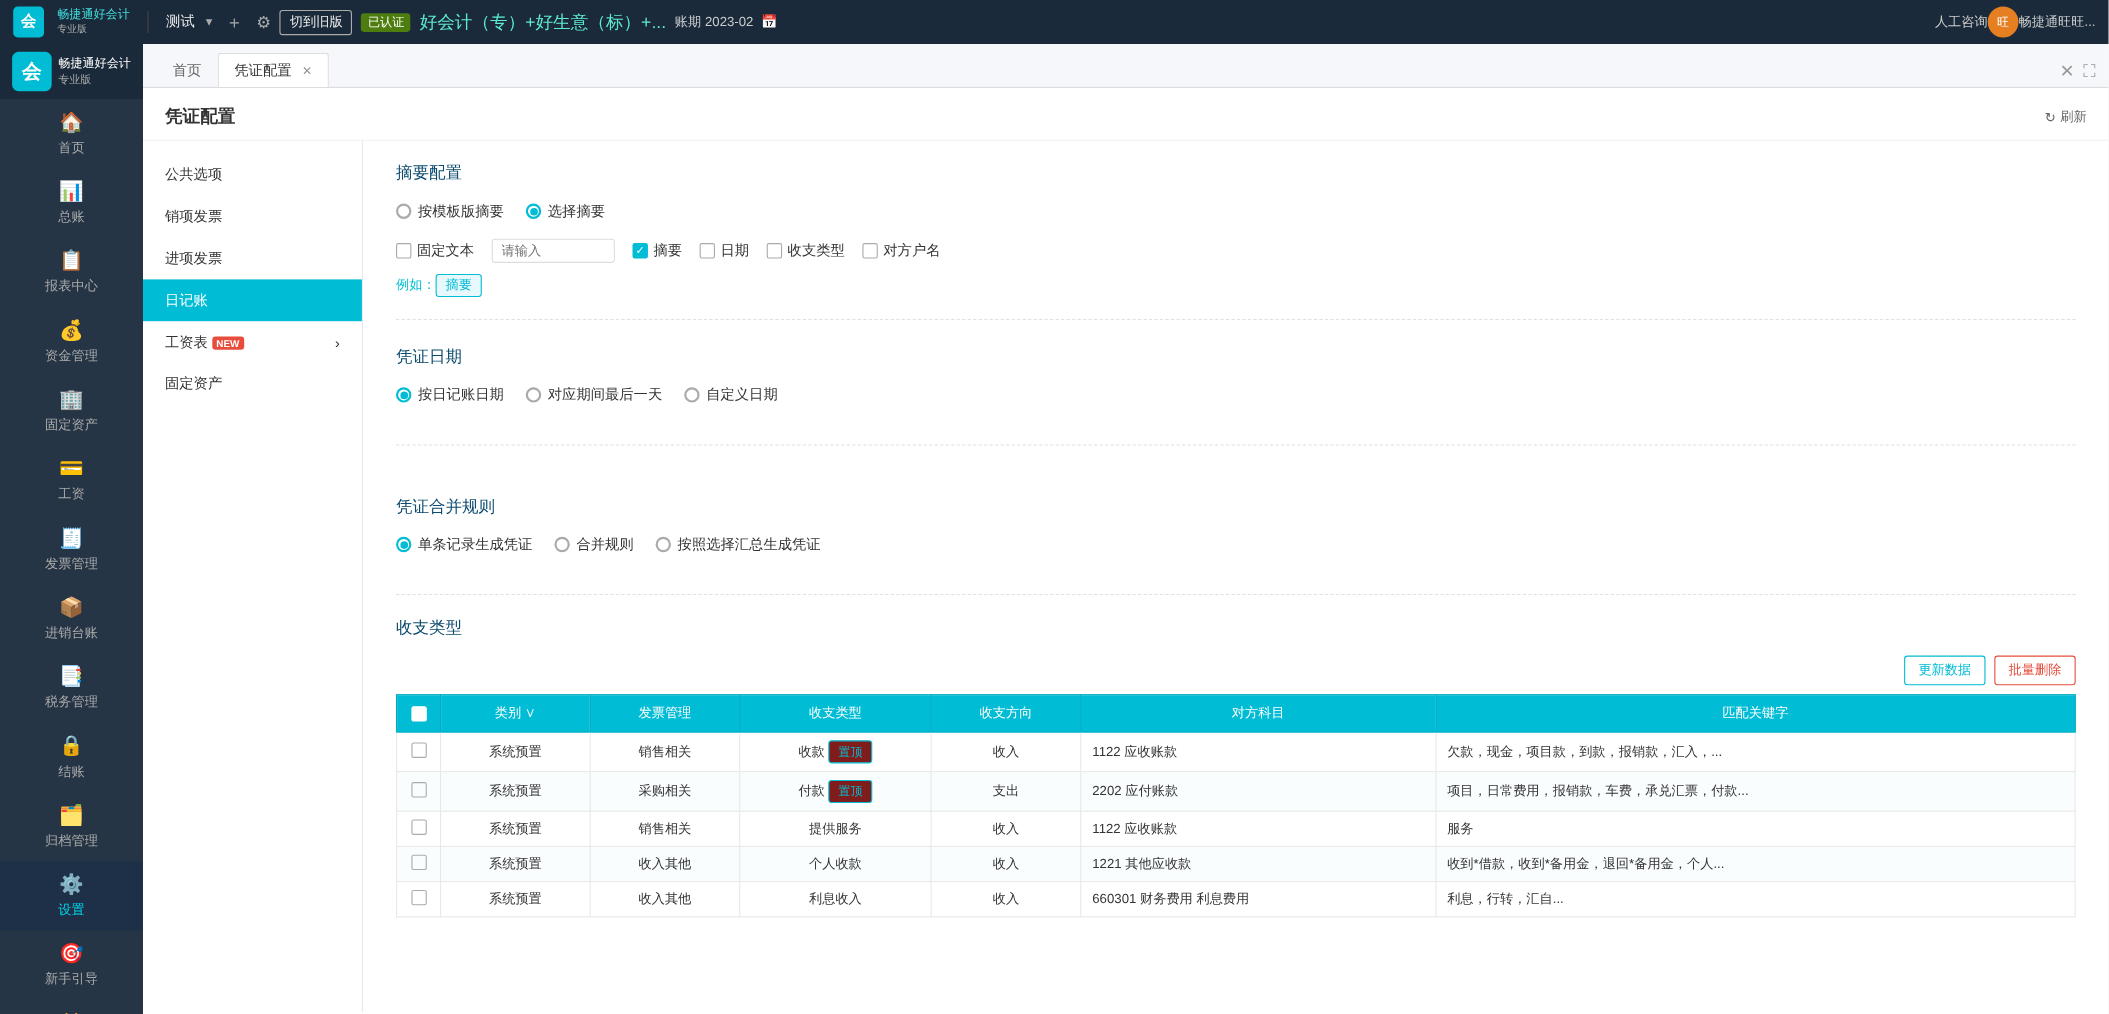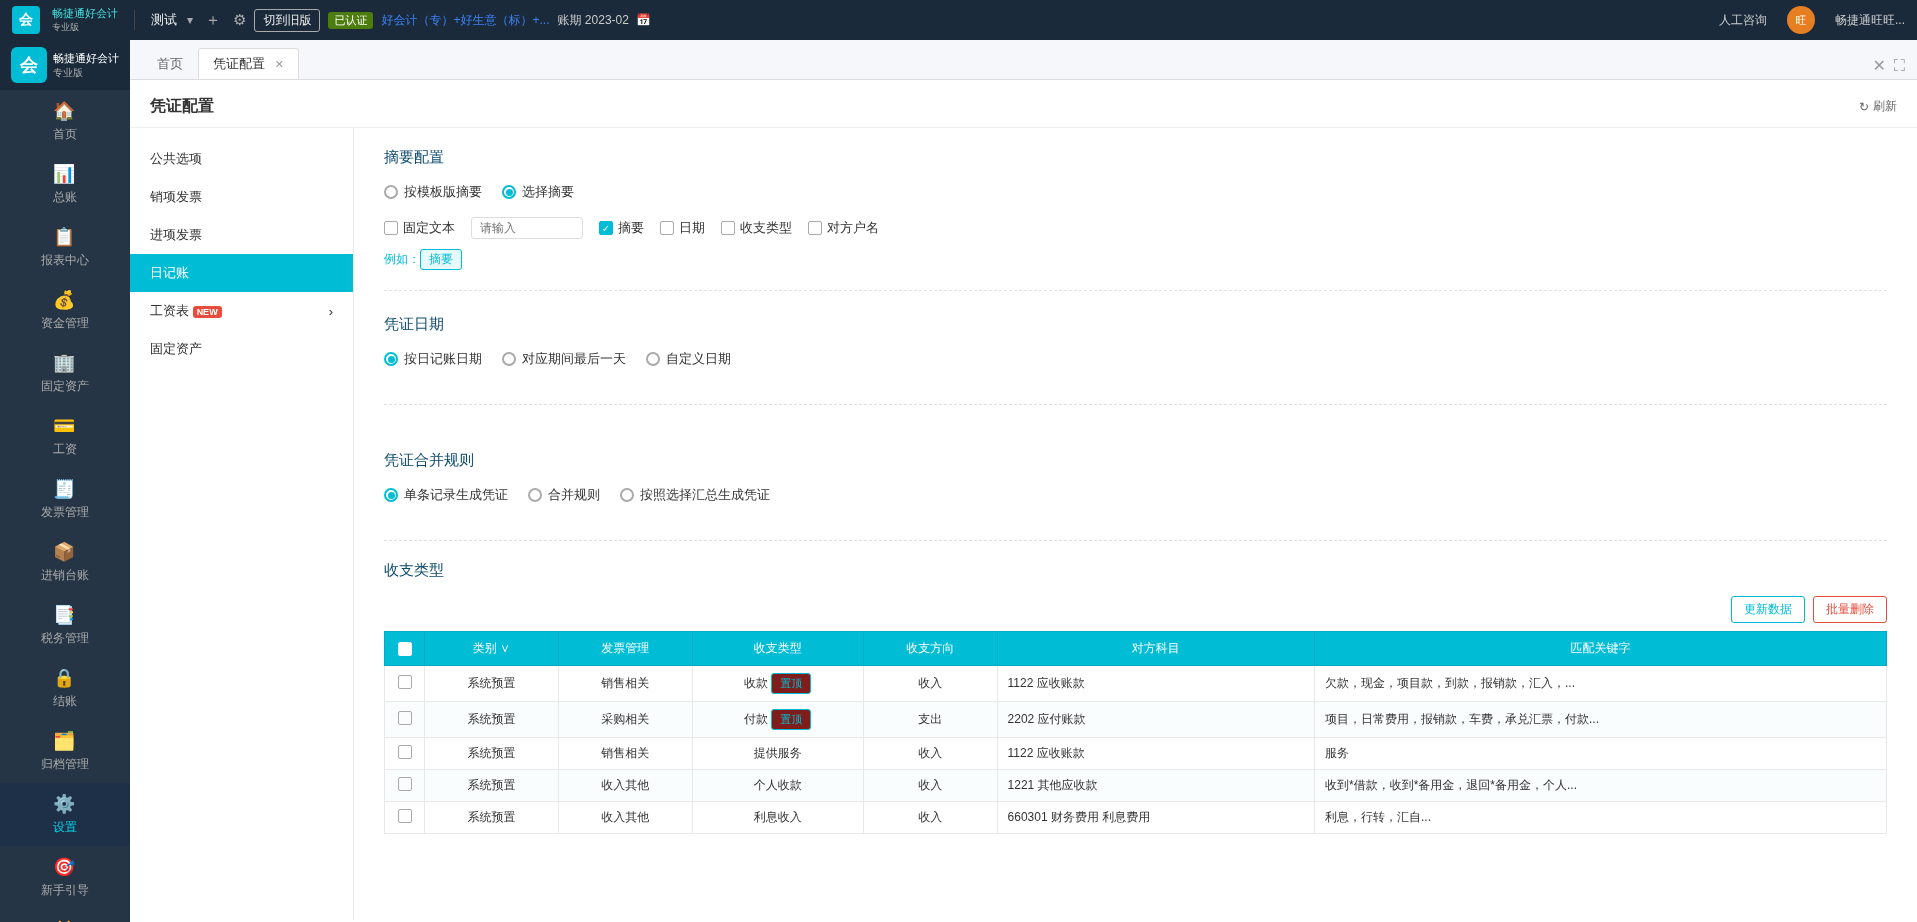--- a/index.html
+++ b/index.html
@@ -2,23 +2,23 @@
 <html><head>
   <meta charset="utf-8">
   <style>
     * { box-sizing: border-box; margin: 0; padding: 0; }
     body { font-family: 'Microsoft YaHei', Arial, sans-serif; font-size: 13px; background: #f0f2f5; color: #333; display: flex; flex-direction: column; height: 922px; overflow: hidden; }
 
     
     .top-bar { height: 40px; background: #1a2a3a; display: flex; align-items: center; padding: 0 12px; color: #ccc; gap: 8px; flex-shrink: 0; }
     .top-bar-btn-old { border: 1px solid #aaa; border-radius: 3px; padding: 2px 8px; color: #eee; font-size: 12px; cursor: pointer; background: transparent; }
     .top-bar-badge { background: #4d7c0f; color: #fff; border-radius: 3px; padding: 1px 6px; font-size: 11px; }
-    .top-bar-tags { color: #3b82f6; font-size: 12px; text-align: center; }
+    .top-bar-tags { color: #5eead4; font-size: 16px; text-align: center; }
     .top-bar-period { color: #ccc; font-size: 12px; }
-    .top-bar-right { margin-left: auto; display: flex; align-items: center; gap: 20px; color: #ccc; font-size: 12px; }
+    .top-bar-right { margin-left: auto; display: flex; align-items: center; gap: 0; color: #ccc; font-size: 12px; }
     .top-bar-avatar { width: 28px; height: 28px; border-radius: 50%; background: #e67e22; display: flex; align-items: center; justify-content: center; color: #fff; font-size: 11px; }
 
     
     .main-layout { display: flex; flex: 1; overflow: hidden; }
 
     
     .sidebar { width: 130px; background: #253545; flex-shrink: 0; display: flex; flex-direction: column; overflow-y: auto; }
     .sidebar-logo { height: 50px; background: #1a2a3a; display: flex; align-items: center; justify-content: center; padding: 8px; }
     .sidebar-logo-icon { width: 36px; height: 36px; background: #00bcd4; border-radius: 6px; display: flex; align-items: center; justify-content: center; color: #fff; font-size: 18px; font-weight: bold; }
     .sidebar-logo-text { color: #fff; font-size: 11px; margin-left: 6px; line-height: 1.3; }
@@ -40,21 +40,21 @@
     
     .page-content { flex: 1; overflow-y: auto; background: #fff; }
 
     
     .page-header { padding: 16px 20px 10px; display: flex; align-items: center; justify-content: space-between; border-bottom: 1px solid #f0f0f0; }
     .page-title { font-size: 16px; font-weight: bold; color: #333; }
     .page-refresh { color: #666; font-size: 12px; cursor: pointer; display: flex; align-items: center; gap: 4px; }
 
     
     .two-panel { display: flex; flex: 1; height: calc(100% - 50px); }
-    .left-panel { width: 224px; border-right: 1px solid #e8e8e8; padding: 12px 0; flex-shrink: 0; }
+    .left-panel { width: 200px; border-right: 1px solid #e8e8e8; padding: 12px 0; flex-shrink: 0; }
     .left-panel-item { padding: 10px 20px; font-size: 13px; color: #333; cursor: pointer; }
     .left-panel-item.active { background: #00bcd4; color: #fff; }
     .left-panel-item.has-new { display: flex; align-items: center; gap: 6px; }
     .new-badge { background: #e74c3c; color: #fff; font-size: 9px; padding: 1px 4px; border-radius: 3px; font-weight: bold; }
     .left-panel-item.has-arrow { display: flex; align-items: center; justify-content: space-between; }
 
     .right-panel { flex: 1; overflow-y: auto; padding: 20px 30px; }
 
     
     .section { margin-bottom: 24px; border-bottom: 1px dashed #e0e0e0; padding-bottom: 20px; }

